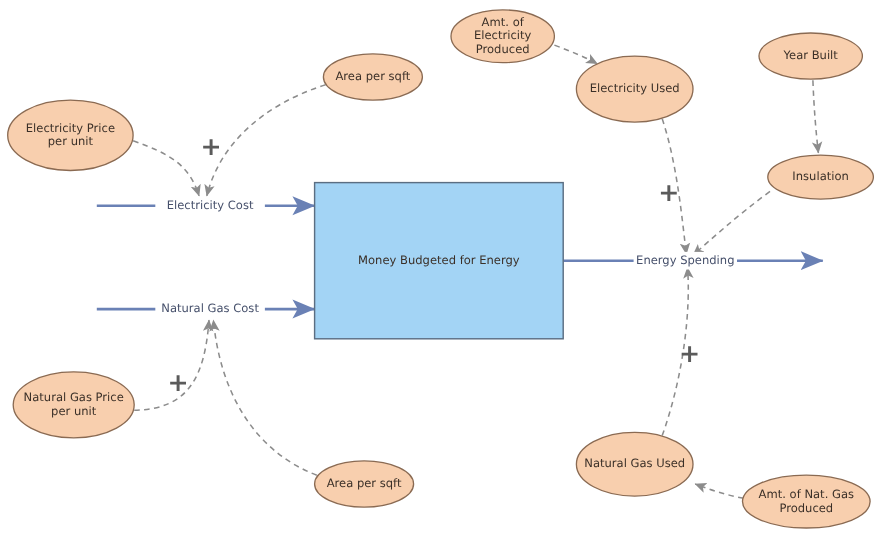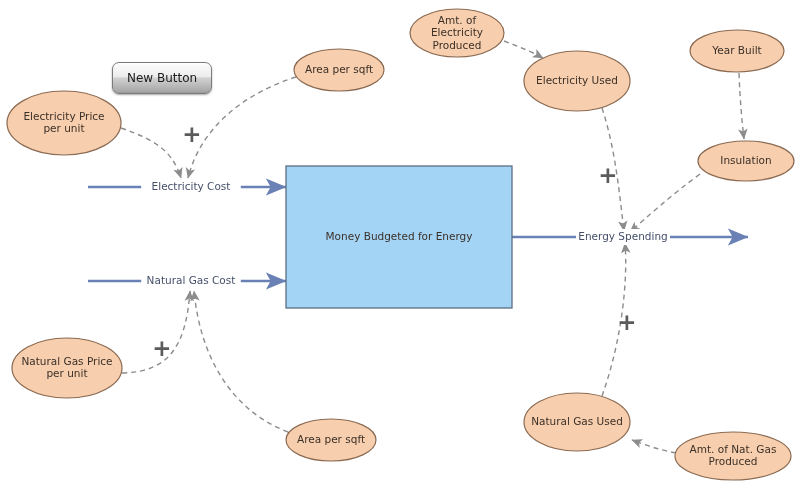--- a/index.html
+++ b/index.html
@@ -200,15 +200,14 @@
     <g id="flow-label-group">
         <rect x="141.2" y="179" width="99.6" height="16" fill="#ffffff"></rect>
         <text x="191" y="187" class="flow-label">Electricity Cost</text>
         <rect x="141.2" y="273" width="99.6" height="16" fill="#ffffff"></rect>
         <text x="191" y="281" class="flow-label">Natural Gas Cost</text>
         <rect x="576" y="229" width="94" height="16" fill="#ffffff"></rect>
         <text x="623" y="237" class="flow-label">Energy Spending</text>
       </g>
   </svg>
 
-  <button class="toolbar-button">New Button</button>
 
 </div>
 
 </body></html>

